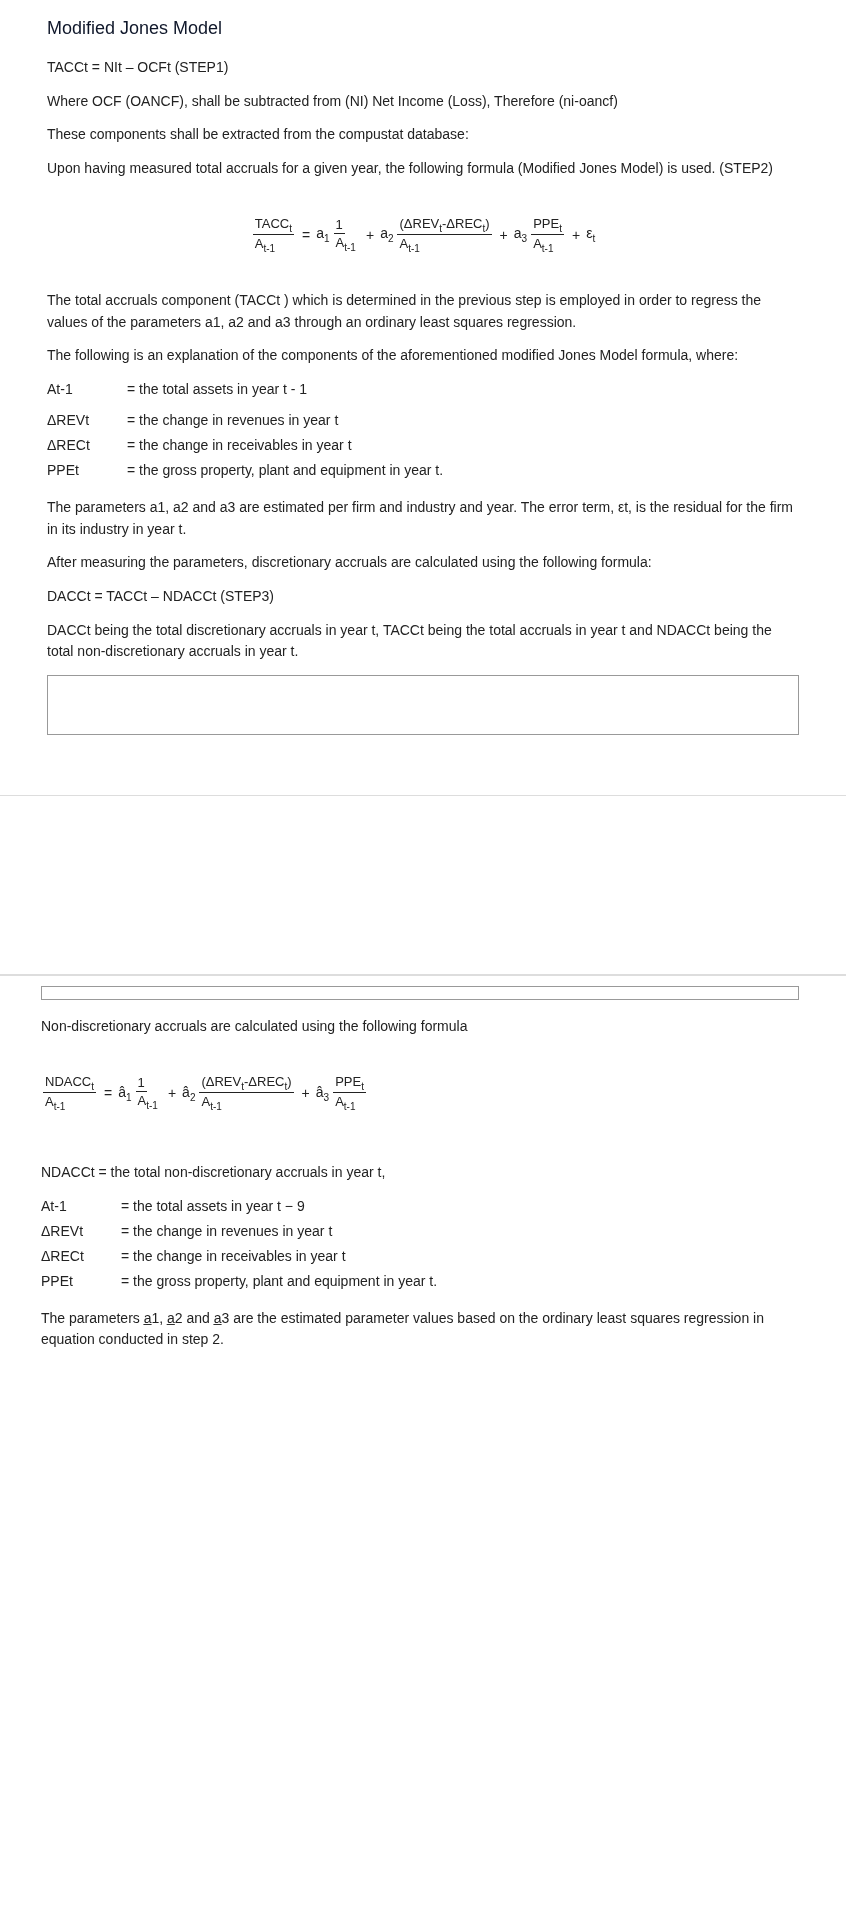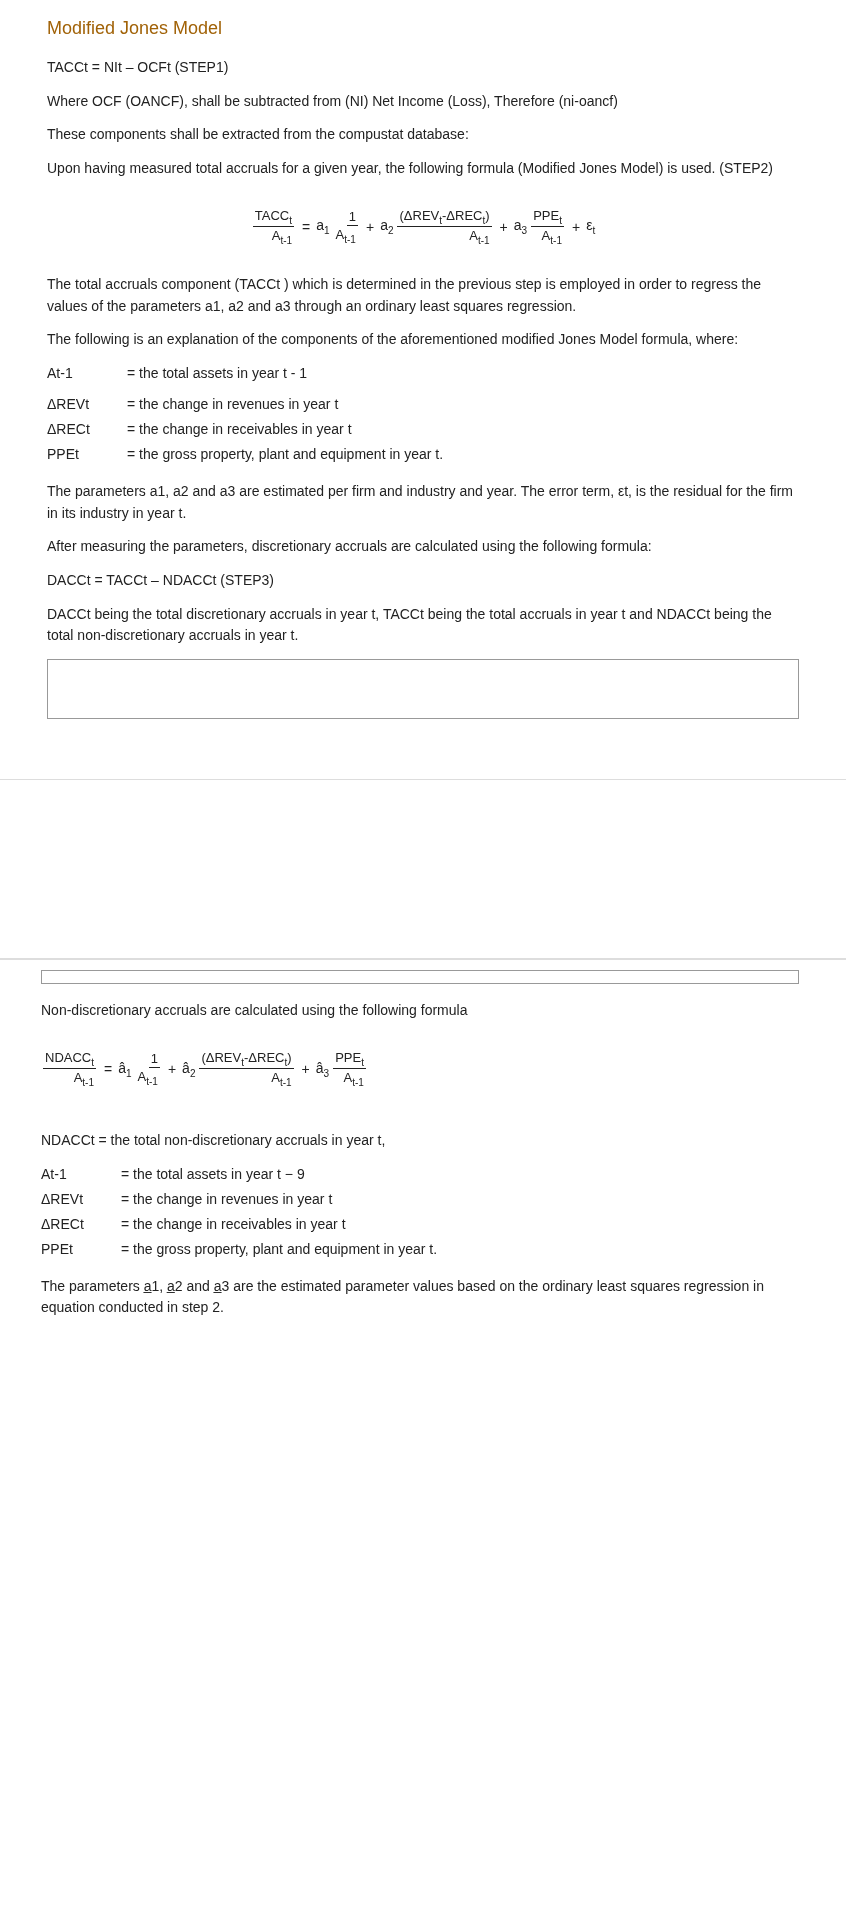--- a/index.html
+++ b/index.html
@@ -8,42 +8,42 @@
       font-size: 14px;
       color: #222;
       background: #fff;
       width: 846px;
       min-height: 1920px;
     }
     .page {
       padding: 10px 47px 60px 47px;
     }
     .title {
-      color: #a16207;
+      color: #0f172a;
       font-size: 18px;
       font-weight: normal;
       margin-bottom: 18px;
       margin-top: 8px;
     }
     .para {
       margin-bottom: 12px;
       line-height: 1.55;
     }
     .formula-block {
       margin: 24px 0 24px 0;
       display: flex;
       justify-content: center;
       align-items: center;
     }
     .frac {
       display: inline-flex;
       flex-direction: column;
-      align-items: flex-end;
+      align-items: flex-start;
       vertical-align: middle;
-      margin: 4px 2px;
+      margin: 12px 2px;
     }
     .frac .num {
       border-bottom: 1px solid #222;
       padding: 0 2px 1px 2px;
       text-align: center;
       font-size: 13px;
     }
     .frac .den {
       padding: 1px 2px 0 2px;
       text-align: center;

